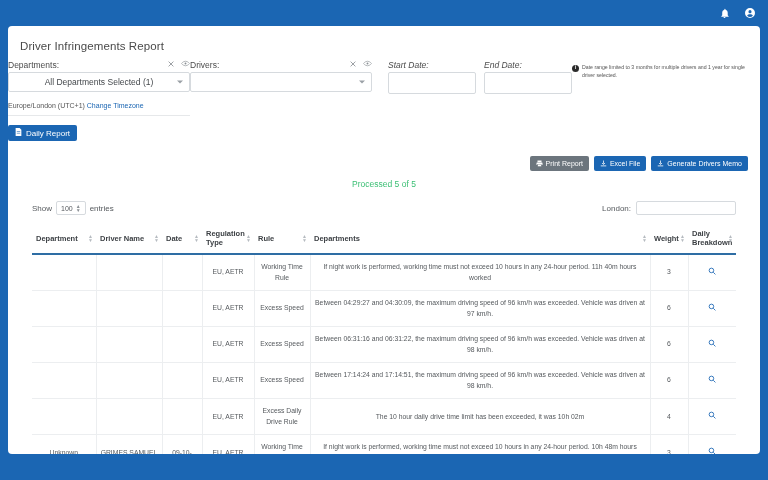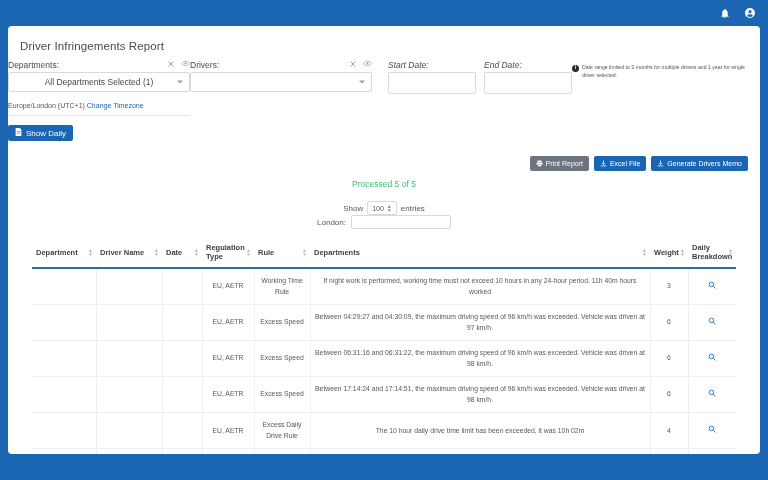--- a/index.html
+++ b/index.html
@@ -113,21 +113,21 @@
   
   .processed {
     text-align: center; font-size: 8.5px; color: #3bbf74;
     margin-top: 38px;
   }
 
   
   .tablewrap { padding: 0 24px; }
   .tctl {
     display: flex; align-items: center; justify-content: space-between;
-    margin-top: 12px; font-size: 8px; color: #55595d; flex-direction: column;
+    margin-top: 12px; font-size: 8px; color: #55595d;
   }
   .tctl-left { display: flex; align-items: center; gap: 4px; }
   .entries-select {
     border: 1px solid #d6dade; border-radius: 2px; background: #fff;
     height: 14px; padding: 0 4px; font-size: 7px; color: #55595d;
     display: inline-flex; align-items: center; gap: 3px; cursor: pointer;
   }
   .spin { font-size: 5px; line-height: .9; color:#8a8f94; }
   .tctl-right { display: flex; align-items: center; gap: 5px; }
   .search-input {
@@ -217,21 +217,21 @@
           <a class="tzlink">Change Timezone</a>
         </div>
         <button class="showreport">
           <span>
             <svg width="7" height="8" viewBox="0 0 12 14" fill="#ffffff">
                 <path d="M1 0h7l3 3v11H1z"></path>
                 <rect x="3" y="6" width="6" height="1" fill="#1b66b3"></rect>
                 <rect x="3" y="8.5" width="6" height="1" fill="#1b66b3"></rect>
               </svg>
           </span>
-          <span>Show Daily</span>
+          <span>Daily Report</span>
         </button>
       </div>
 
       <div class="filter-col col-drv">
         <span class="flabel">Drivers:</span>
         <div class="field-icons">
           <span class="icon-btn">
             <svg width="6" height="6" viewBox="0 0 10 10" stroke="#8a8f94" stroke-width="1.4">
                 <path d="M1 1 L9 9 M9 1 L1 9"></path>
               </svg>

